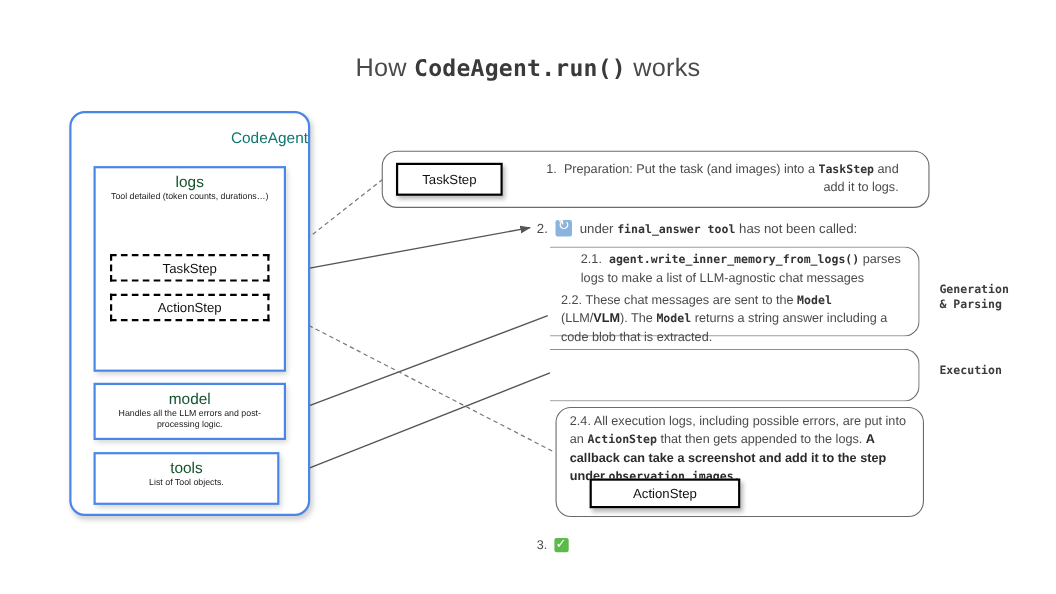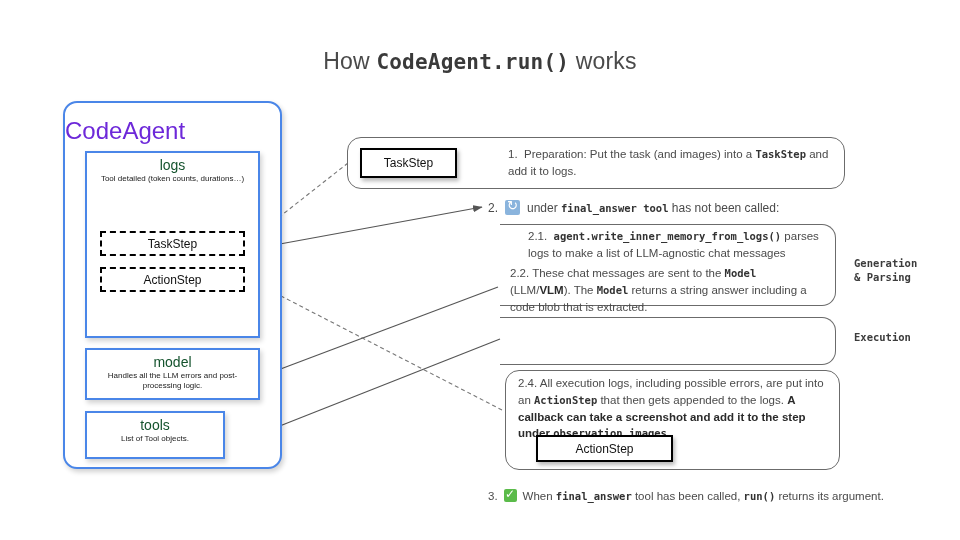--- a/index.html
+++ b/index.html
@@ -55,23 +55,23 @@
     border: 2px solid #4a86e8;
     border-radius: 14px;
     background: #fff;
     box-shadow: 2px 3px 5px rgba(0,0,0,0.18);
     box-sizing: border-box;
   }
   .agent-title {
     position: absolute;
     left: 0; top: 14px;
     width: 100%;
-    text-align: left;
-    font-size: 24px;
-    color: #6d28d9;
+    text-align: right;
+    font-size: 14px;
+    color: #0f766e;
   }
 
   .blue-box {
     position: absolute;
     border: 2px solid #4a86e8;
     background: #fff;
     box-sizing: border-box;
     box-shadow: 2px 3px 5px rgba(0,0,0,0.18);
   }
   .box-title {
@@ -85,21 +85,21 @@
     text-align: center;
     font-size: 8px;
     color: #1a1a1a;
     line-height: 1.25;
     margin-top: 1px;
     padding: 0 4px;
   }
 
   #logs-box   { left: 85px;  top: 151px; width: 175px; height: 187px; }
   #model-box  { left: 85px;  top: 348px; width: 175px; height: 52px; }
-  #tools-box  { left: 85px;  top: 411px; width: 140px; height: 48px; }
+  #tools-box  { left: 85px;  top: 411px; width: 169px; height: 48px; }
 
   .step-box {
     position: absolute;
     background: #fff;
     box-sizing: border-box;
     display: flex;
     align-items: center;
     justify-content: center;
     font-size: 12px;
     color: #111;
@@ -139,21 +139,21 @@
     color: #4a4a4a;
   }
   .mono-i {
     font-family: "DejaVu Sans Mono", monospace;
     font-weight: bold;
     font-size: 10.5px;
     color: #333;
   }
   .bold-t { font-weight: bold; color: #2b2b2b; }
 
-  #text-1 { left: 508px; top: 146px; width: 340px; }
+  #text-1 { left: 477px; top: 146px; width: 340px; text-align: right; }
 
   
   #step2-line {
     position: absolute;
     left: 488px; top: 200px;
     font-size: 12px;
     color: #4a4a4a;
     white-space: nowrap;
     display: flex;
     align-items: center;
@@ -339,16 +339,15 @@
 
   <div class="side-label" id="label-gen">
     <div>Generation</div>
     <div>&amp; Parsing</div>
   </div>
   <div class="side-label" id="label-exec">Execution</div>
 
   <div id="step3-line">
     <span>3.</span>
     <span class="check-icon"></span>
-    <span><span>When </span><span class="mono-i">final_answer</span><span> tool has been called, </span><span class="mono-i">run()</span><span> returns its argument.</span></span>
   </div>
 
 </div>
 
 </body></html>

